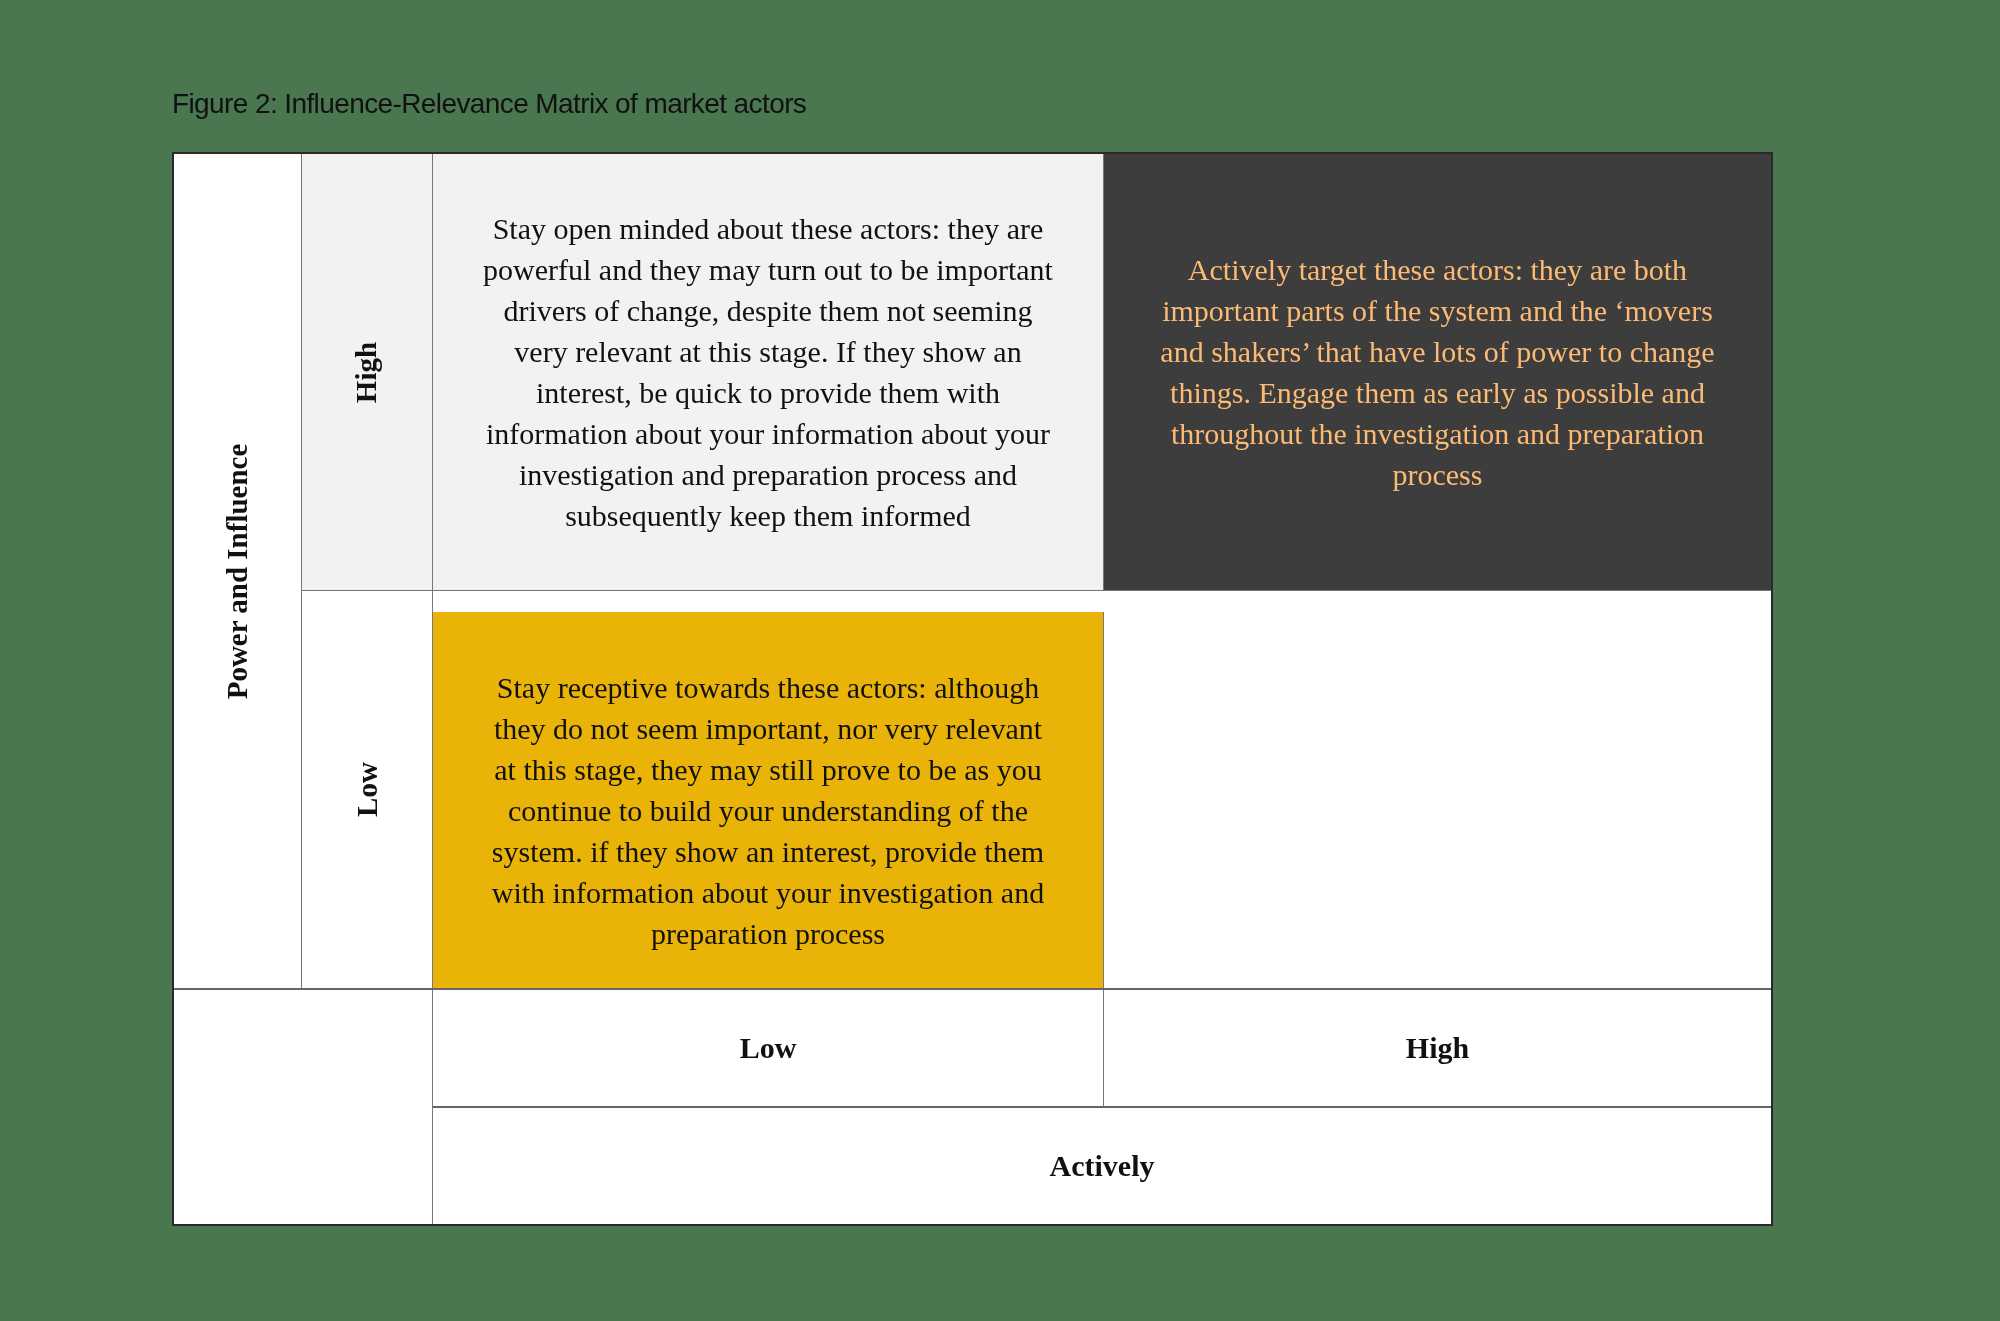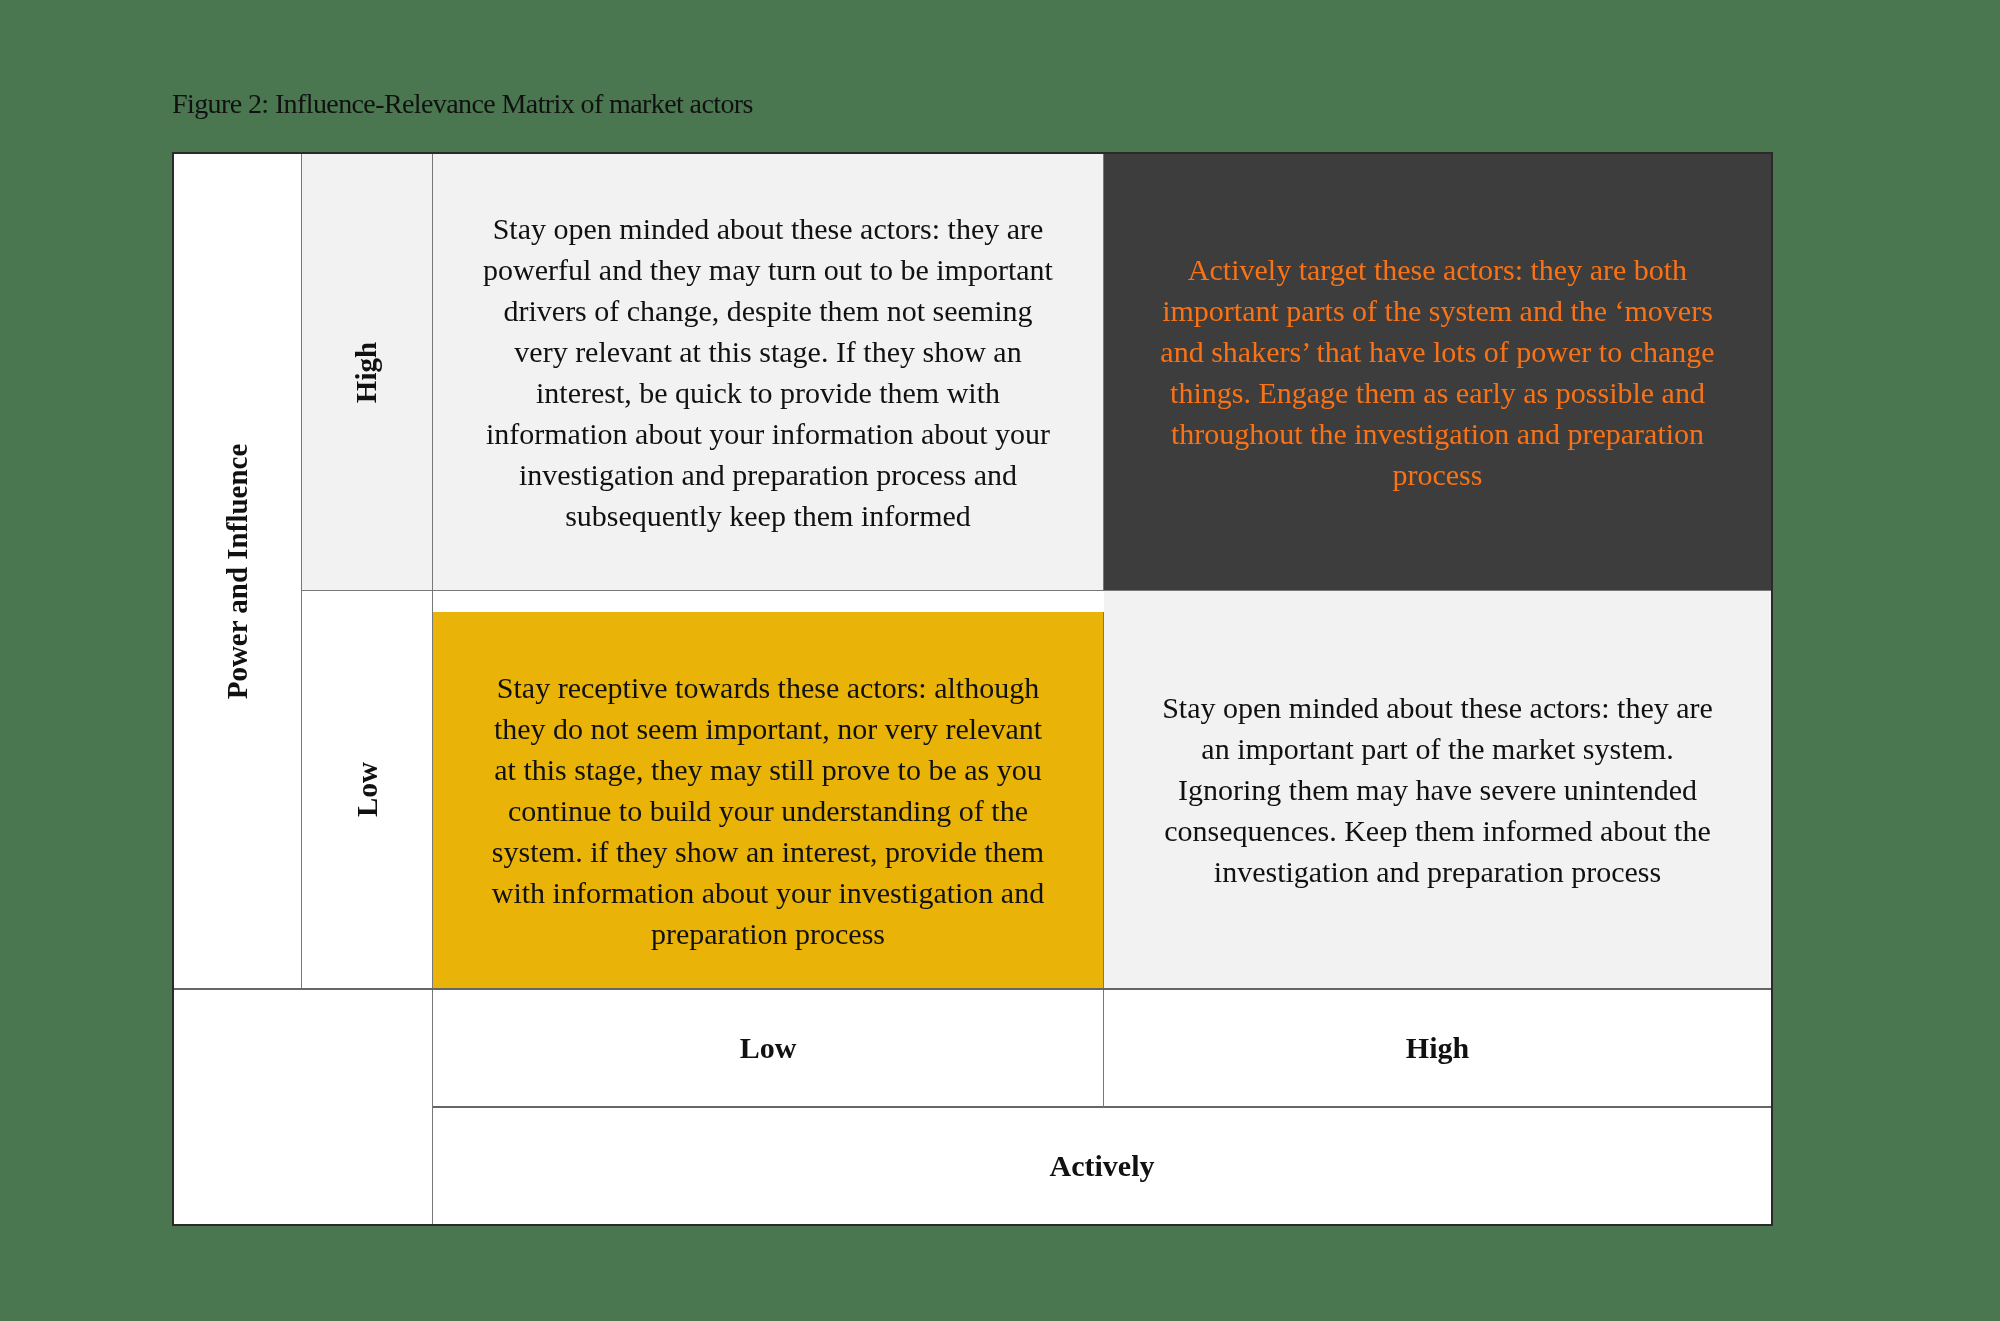--- a/index.html
+++ b/index.html
@@ -11,21 +11,21 @@
       height: 1321px;
       background: #4a7650;
       position: relative;
       overflow: hidden;
       font-family: "Liberation Serif", serif;
     }
     .figure-title {
       position: absolute;
       left: 172px;
       top: 88px;
-      font-family: Liberation Serif, serif;
+      font-family: Liberation Sans, sans-serif;
       font-size: 28px;
       color: #111111;
       letter-spacing: -0.6px;
       white-space: nowrap;
     }
     .matrix {
       position: absolute;
       left: 172px;
       top: 152px;
       width: 1601px;
@@ -107,21 +107,21 @@
       height: 397px;
       background: #f2f2f2;
     }
     .q-text {
       font-size: 30px;
       line-height: 41px;
       color: #111;
       padding: 0 50px;
     }
     .q-tr .q-text {
-      color: #f97316;
+      color: #fdba74;
       text-align: center;
     }
     .q-text b {
       font-weight: normal;
     }
     .bottom-row-line {
       position: absolute;
       left: 0;
       top: 834px;
       width: 100%;
@@ -199,26 +199,20 @@
     </div>
   </div>
 
   <div class="cell q-bl">
     <div class="q-text">
       <b>Stay receptive towards these actors: </b>
       <span>although they do not seem important, nor very relevant at this stage, they may still prove to be as you continue to build your understanding of the system. if they show an interest, provide them with information about your investigation and preparation process</span>
     </div>
   </div>
 
-  <div class="cell q-br">
-    <div class="q-text">
-      <b>Stay open minded about these actors: </b>
-      <span>they are an important part of the market system. Ignoring them may have severe unintended consequences. Keep them informed about the investigation and preparation process</span>
-    </div>
-  </div>
 
   <div class="bottom-row-line"></div>
 
   <div class="cell x-blank"></div>
 
   <div class="cell x-low">
     <span class="axis-label">Low</span>
   </div>
 
   <div class="cell x-high">

